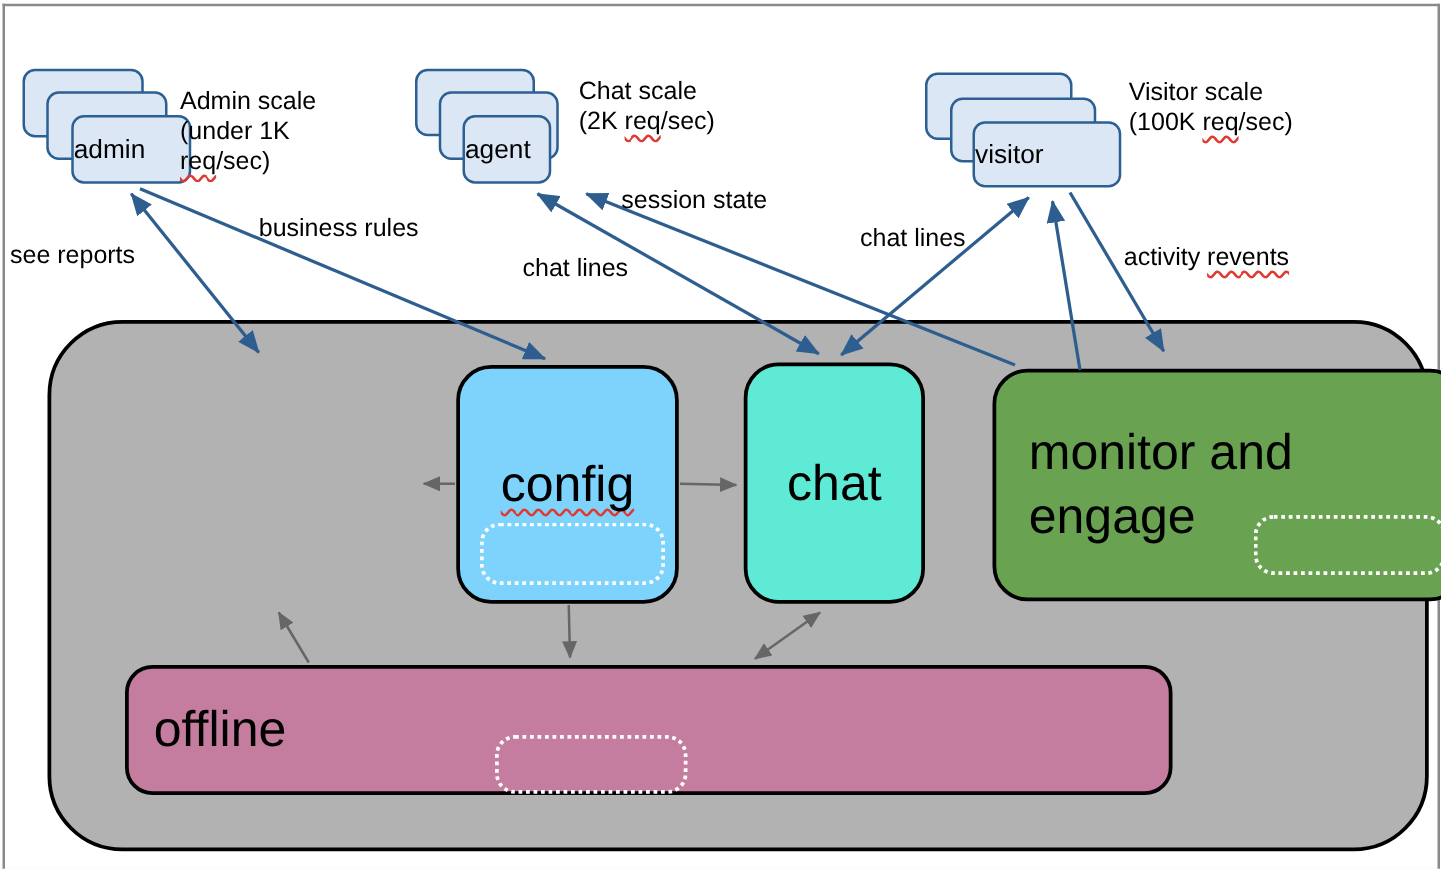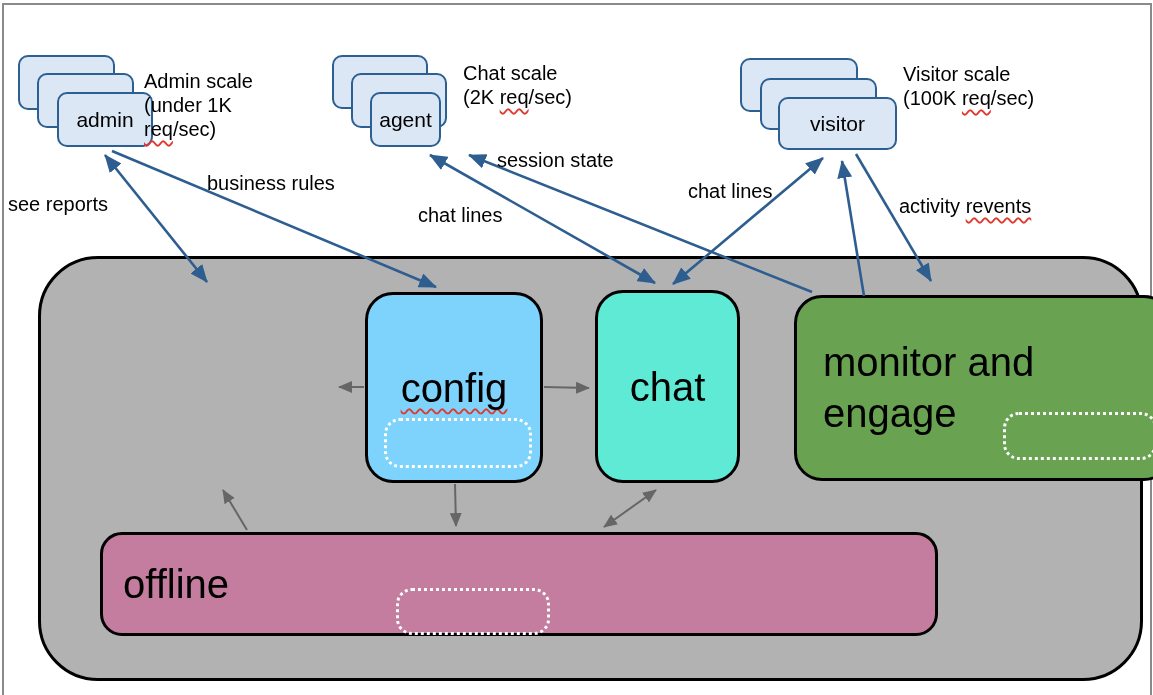--- a/index.html
+++ b/index.html
@@ -13,21 +13,21 @@
       background:#b2b2b2;border:3px solid #000;border-radius:60px;box-sizing:border-box;}
   
   .box{position:absolute;box-sizing:border-box;border:3px solid #000;border-radius:28px;
       display:flex;align-items:center;justify-content:center;font-size:40px;line-height:1.2;}
   .box .dotted{position:absolute;border:3.5px dotted #fff;border-radius:16px;}
   .left-text{justify-content:flex-start;}
   
   .stack{position:absolute;}
   .card{position:absolute;box-sizing:border-box;background:#dce7f5;border:2.5px solid #2c5f92;
       border-radius:10px;}
-  .card.front{display:flex;align-items:center;justify-content:center;font-size:21px;}
+  .card.front{display:flex;align-items:center;justify-content:flex-start;font-size:21px;}
   
   .note{position:absolute;font-size:20px;line-height:24px;white-space:nowrap;z-index:6;}
   .sq{text-decoration:underline;text-decoration-style:wavy;text-decoration-color:#e0392f;
       text-decoration-thickness:1.5px;text-underline-offset:4px;text-decoration-skip-ink:none;}
   .box .sq{text-decoration-thickness:2px;text-underline-offset:6px;}
   svg.overlay{position:absolute;left:0;top:0;z-index:5;pointer-events:none;}
   .z2{z-index:2;}
 </style>
 </head>
 <body>

